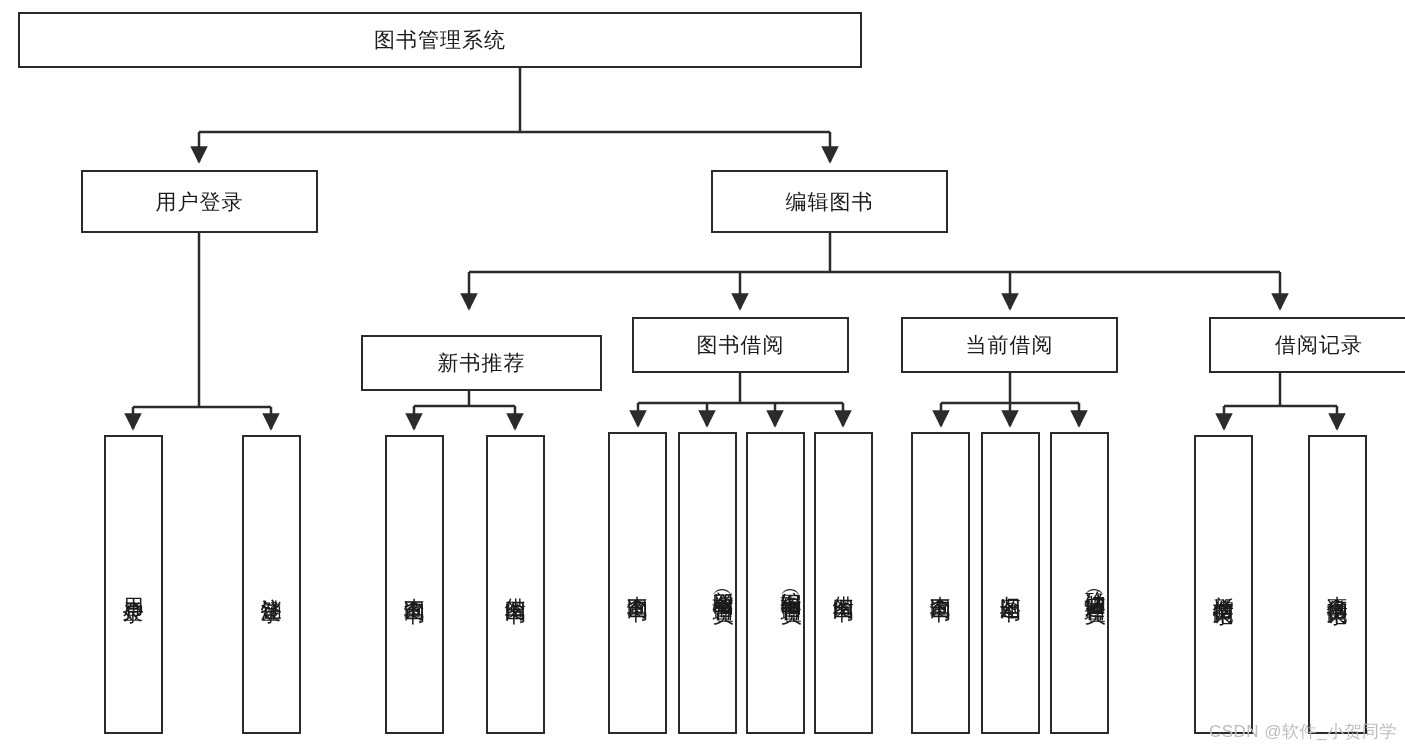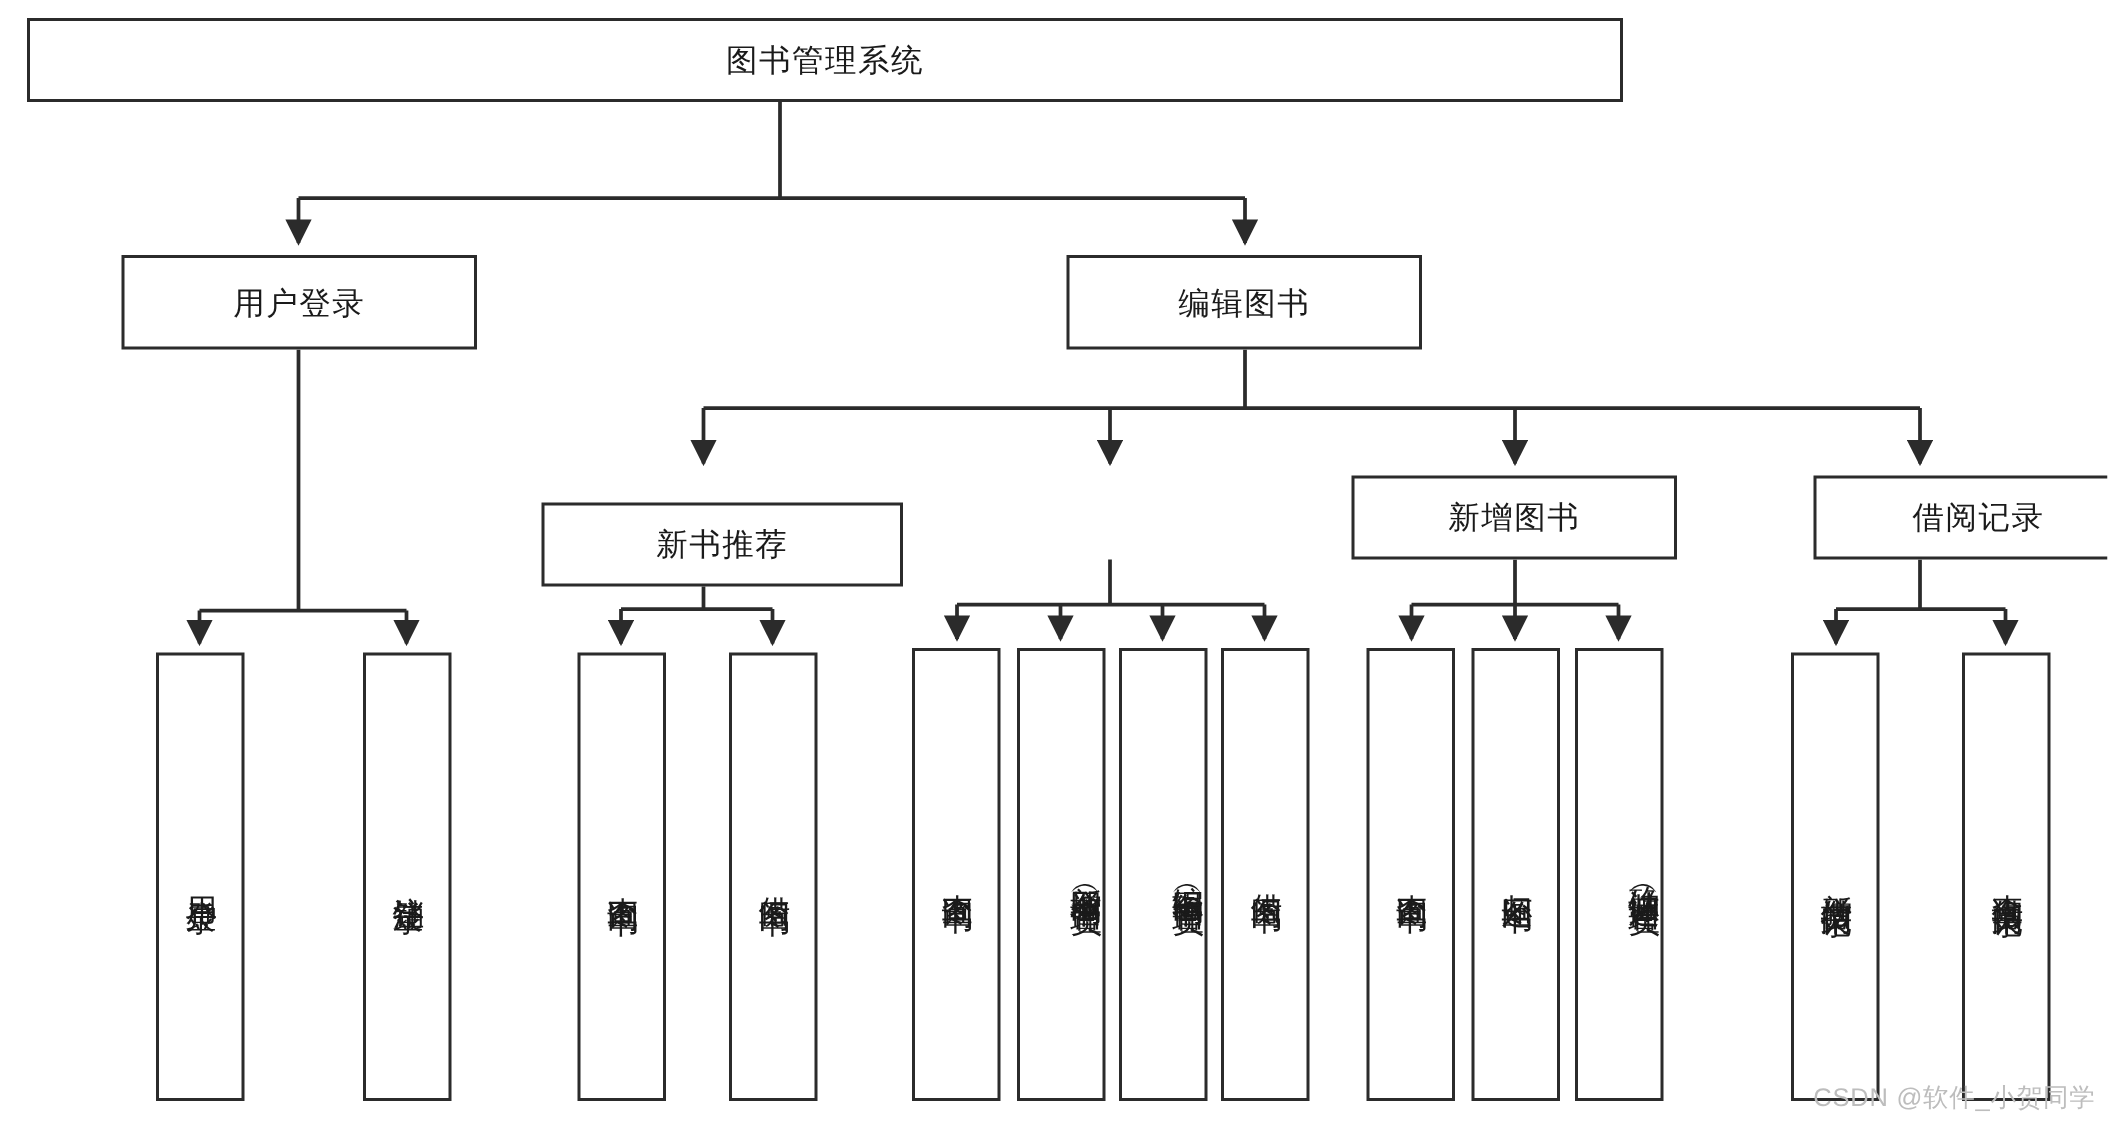--- a/index.html
+++ b/index.html
@@ -67,36 +67,39 @@
       <path d="M 1010 403 L 1010 426" marker-end="url(#arrow)"></path>
       <path d="M 1079 403 L 1079 426" marker-end="url(#arrow)"></path>
 
       <path d="M 1280 373 L 1280 406"></path>
       <path d="M 1224 406 L 1337 406"></path>
       <path d="M 1224 406 L 1224 429" marker-end="url(#arrow)"></path>
       <path d="M 1337 406 L 1337 429" marker-end="url(#arrow)"></path>
     </g>
   </svg>
 
-  <div class="node hbox" style="left:18px;top:12px;width:1064px;height:56px;">
+  <div class="node hbox" style="left:18px;top:12px;width:844px;height:56px;">
     <span>图书管理系统</span>
   </div>
 
   <div class="node hbox" style="left:81px;top:170px;width:237px;height:63px;">
     <span>用户登录</span>
   </div>
   <div class="node hbox" style="left:711px;top:170px;width:237px;height:63px;">
     <span>编辑图书</span>
   </div>
 
   <div class="node hbox" style="left:361px;top:335px;width:241px;height:56px;">
     <span>新书推荐</span>
   </div>
+  <div class="node hbox" style="left:632px;top:317px;width:217px;height:56px;">
+    <span>图书借阅</span>
+  </div>
   <div class="node hbox" style="left:901px;top:317px;width:217px;height:56px;">
-    <span>新增图书</span>
+    <span>当前借阅</span>
   </div>
   <div class="node hbox" style="left:1170px;top:317px;width:220px;height:56px;margin-left:39px;">
     <span>借阅记录</span>
   </div>
 
   <div class="node vbox midalign" style="left:104px;top:435px;width:59px;height:299px;">
     <span>用户登录</span>
   </div>
   <div class="node vbox midalign" style="left:242px;top:435px;width:59px;height:299px;">
     <span>注销登录</span>

